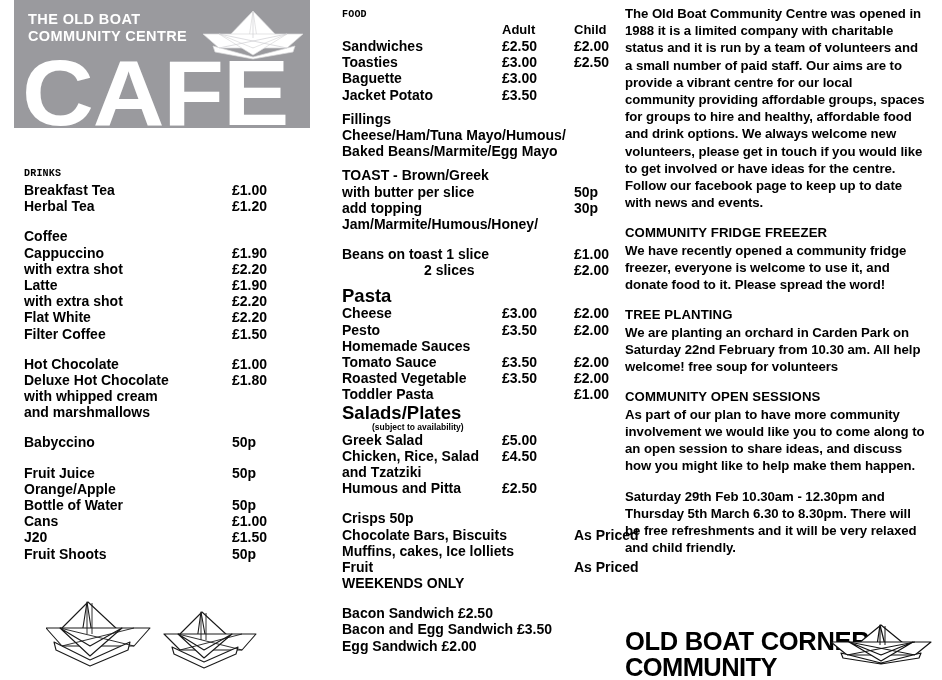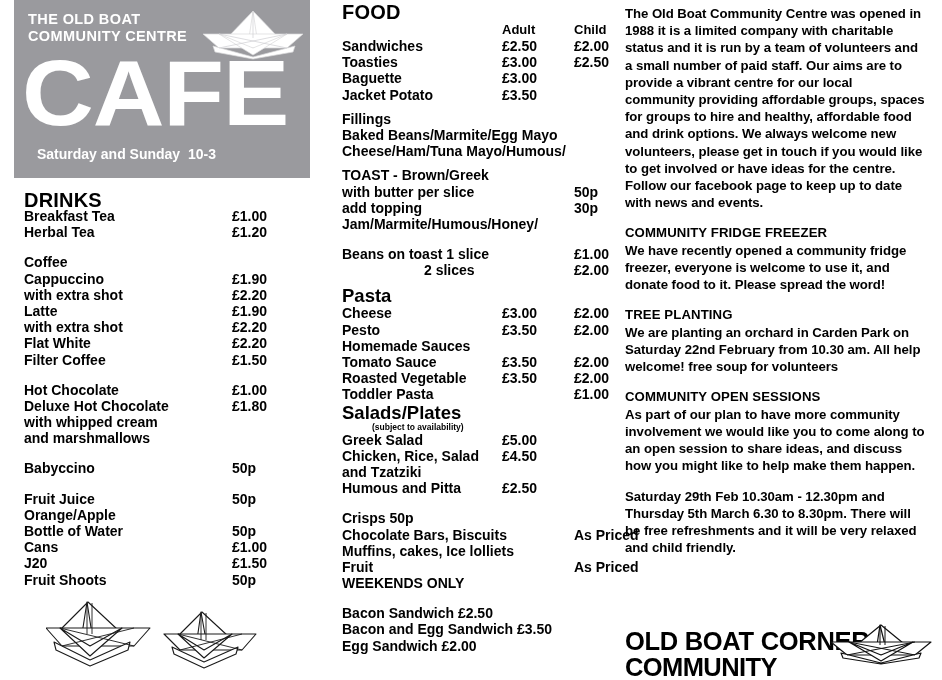--- a/index.html
+++ b/index.html
@@ -24,21 +24,21 @@
 
   
   .col-left   { position: absolute; left: 0;   top: 0; width: 326px; height: 680px; }
   .col-mid    { position: absolute; left: 334px; top: 0; width: 284px; height: 680px; }
   .col-right  { position: absolute; left: 625px; top: 0; width: 310px; height: 680px; }
 
   
   .hero {
     position: absolute;
     left: 14px; top: 0;
-    width: 296px; height: 178px;
+    width: 296px; height: 128px;
     background: #9a9a9e;
     overflow: hidden;
   }
   .hero-title {
     position: absolute;
     left: 14px; top: 11px;
     color: #ffffff;
     font-weight: bold;
     font-size: 14.5px;
     line-height: 17px;
@@ -66,23 +66,24 @@
     position: absolute;
     left: 23px; top: 146px;
     color: #ffffff;
     font-weight: bold;
     font-size: 12.5px;
     line-height: 15.5px;
   }
   .hero-hours .row { display: block; white-space: pre; }
   .heading-lg {
     font-weight: bold;
-    font-size: 20px;
+    font-size: 10px;
     line-height: 16px;
     letter-spacing: .2px;
+    font-family: Liberation Mono, monospace;
   }
   .heading-xl {
     font-weight: bold;
     font-size: 18.5px;
     line-height: 19px;
   }
   .sub-note {
     font-weight: bold;
     font-size: 8.5px;
     line-height: 10px;
@@ -106,21 +107,21 @@
 
   
   .col-mid .row .p1 { left: 160px; }
   .col-mid .row .p2 { left: 232px; }
   .col-mid .row .p1.far { left: 232px; }
 
   .spacer-sm { height: 8px; }
   .spacer-md { height: 14px; }
 
   
-  .drinks-wrap { position: absolute; left: 24px; top: 192px; width: 300px; }
+  .drinks-wrap { position: absolute; left: 24px; top: 166px; width: 300px; }
 
   .boats-bottom {
     position: absolute;
     left: 46px; top: 598px;
     width: 268px; height: 78px;
   }
 
   
   .food-wrap { position: absolute; left: 8px; top: 4px; width: 290px; }
   .colhead {
@@ -384,24 +385,24 @@
         <span class="label">Jacket Potato</span>
         <span class="p1">£3.50</span>
       </div>
 
       <div class="spacer-sm"></div>
 
       <div class="row">
         <span class="label">Fillings</span>
       </div>
       <div class="row">
+        <span class="label">Cheese/Ham/Tuna Mayo/Humous/</span>
+      </div>
+      <div class="row">
         <span class="label">Baked Beans/Marmite/Egg Mayo</span>
-      </div>
-      <div class="row">
-        <span class="label">Cheese/Ham/Tuna Mayo/Humous/</span>
       </div>
 
       <div class="spacer-sm"></div>
 
       <div class="row">
         <span class="label">TOAST - Brown/Greek</span>
       </div>
       <div class="row">
         <span class="label">with butter per slice</span>
         <span class="p1 far">50p</span>

